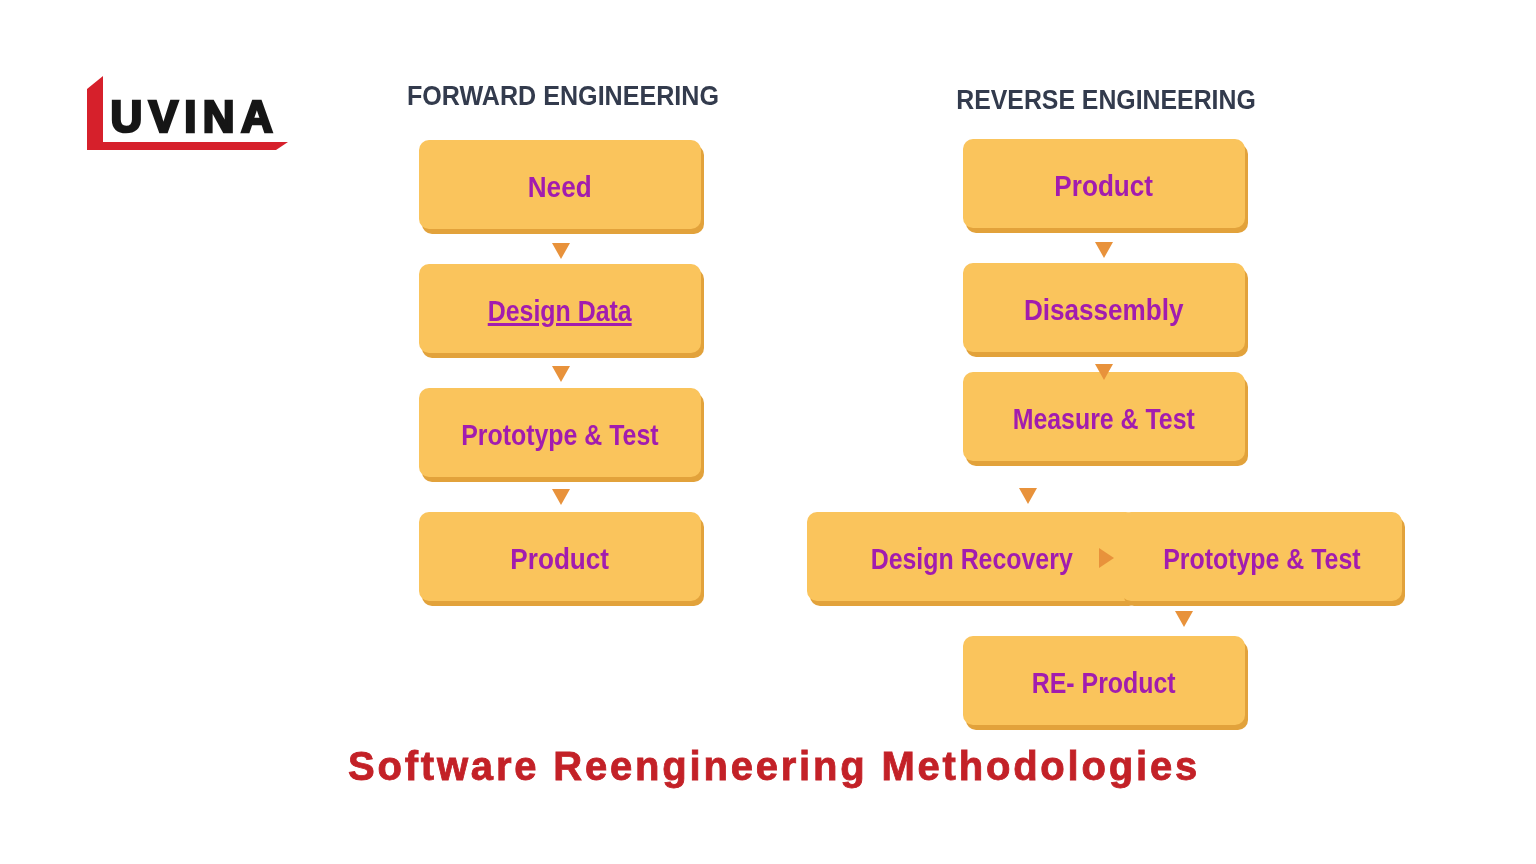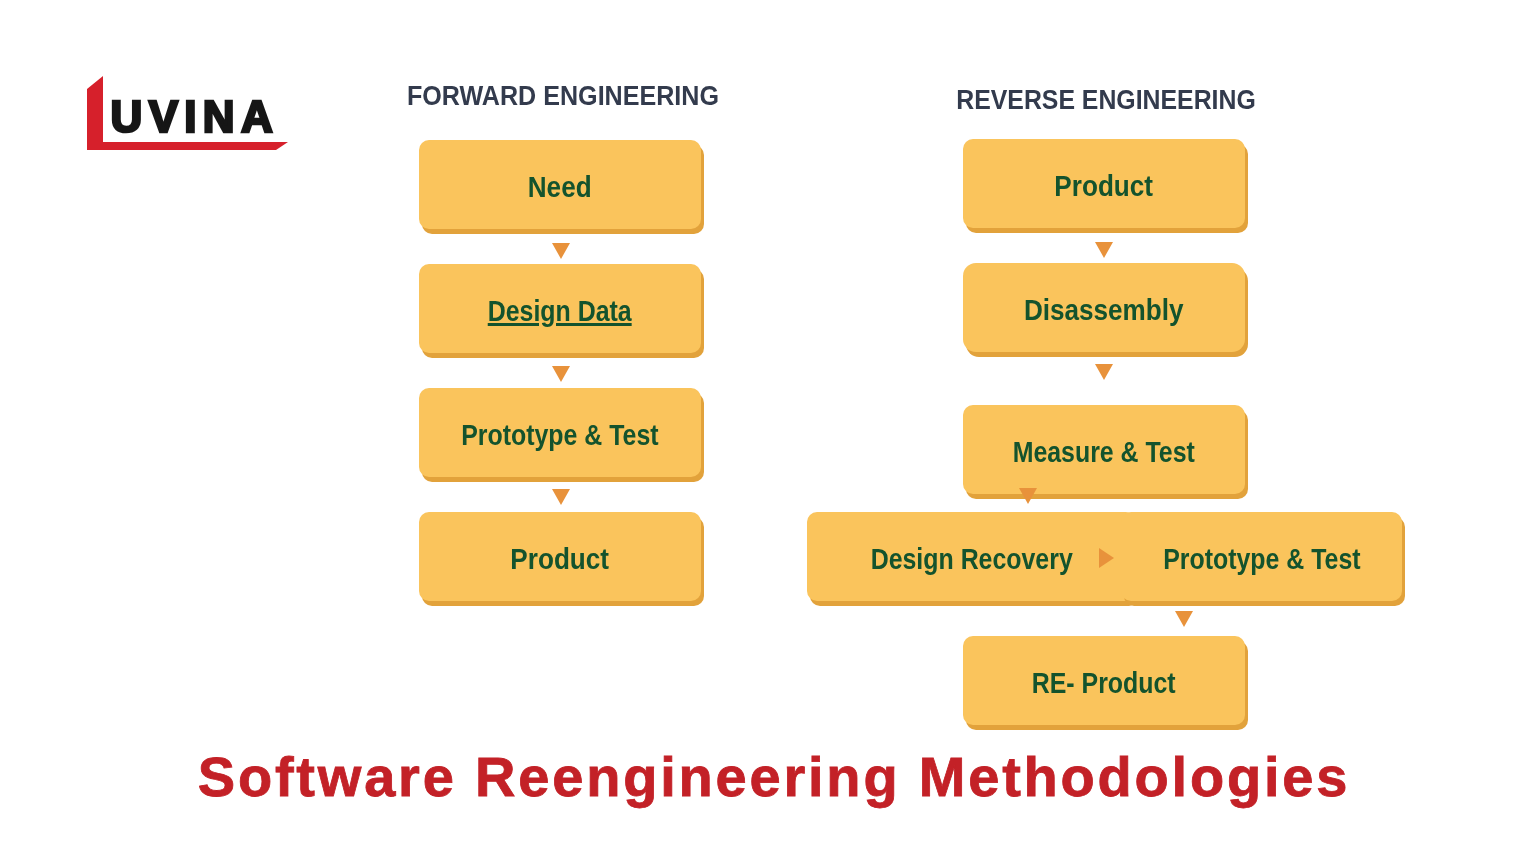--- a/index.html
+++ b/index.html
@@ -7,21 +7,21 @@
     width:1536px;height:864px;position:relative;background:#ffffff;
     font-family:"Liberation Sans",sans-serif;overflow:hidden;
   }
   .box{
     position:absolute;
     width:282px;height:89px;
     background:#fac45c;
     border-radius:10px;
     box-shadow:3px 5px 0 #e2a23b;
     display:flex;align-items:center;justify-content:center;
-    color:#14532d;font-weight:bold;font-size:30px;
+    color:#a21caf;font-weight:bold;font-size:30px;
   }
   .box span{display:inline-block;transform:scaleX(0.83);white-space:nowrap;position:relative;top:2px;}
   .box span.s1{transform:scaleX(0.87);}
   .arrow-down{
     position:absolute;width:0;height:0;
     border-left:9px solid transparent;
     border-right:9px solid transparent;
     border-top:16px solid #e8923b;
   }
   .arrow-right{
@@ -33,21 +33,21 @@
   .hdr{
     position:absolute;
     color:#333b4d;font-weight:bold;font-size:27px;
     white-space:nowrap;
     transform:translateX(-50%) scaleX(0.93);
   }
   .title{
     position:absolute;
     left:774px;top:744px;
     transform:translateX(-50%);
-    color:#c32127;font-weight:bold;font-size:56px;
+    color:#c32127;font-weight:bold;font-size:40px;
     letter-spacing:2.8px;
     -webkit-text-stroke:0.8px #c32127;
     white-space:nowrap;
   }
 </style>
 </head>
 <body>
 
 <svg style="position:absolute;left:80px;top:70px;" width="235" height="90" viewBox="0 0 235 90">
   <polygon points="23,6 7,19 7,80 196,80 208,72 23,72" fill="#d6202b"></polygon>
@@ -69,24 +69,24 @@
 <div class="box" style="left:419px;top:512px;">
     <span class="s1">Product</span>
   </div>
 <div class="arrow-down" style="left:552px;top:243px;"></div>
 <div class="arrow-down" style="left:552px;top:366px;"></div>
 <div class="arrow-down" style="left:552px;top:489px;"></div>
 
 <div class="box" style="left:963px;top:139px;">
     <span class="s1">Product</span>
   </div>
-<div class="box" style="left:963px;top:263px;border-radius:13px;">
+<div class="box" style="left:963px;top:263px;">
     <span class="s1">Disassembly</span>
   </div>
-<div class="box" style="left:963px;top:405px;text-align:right;">
+<div class="box" style="left:963px;top:372px;text-align:right;">
     <span>Measure &amp; Test</span>
   </div>
 <div class="arrow-down" style="left:1095px;top:242px;"></div>
 <div class="arrow-down" style="left:1095px;top:364px;"></div>
 <div class="arrow-down" style="left:1019px;top:488px;"></div>
 
 <div class="box" style="left:807px;top:512px;width:329px;">
     <span>Design Recovery</span>
   </div>
 <div class="box" style="left:1121px;top:512px;width:281px;">

